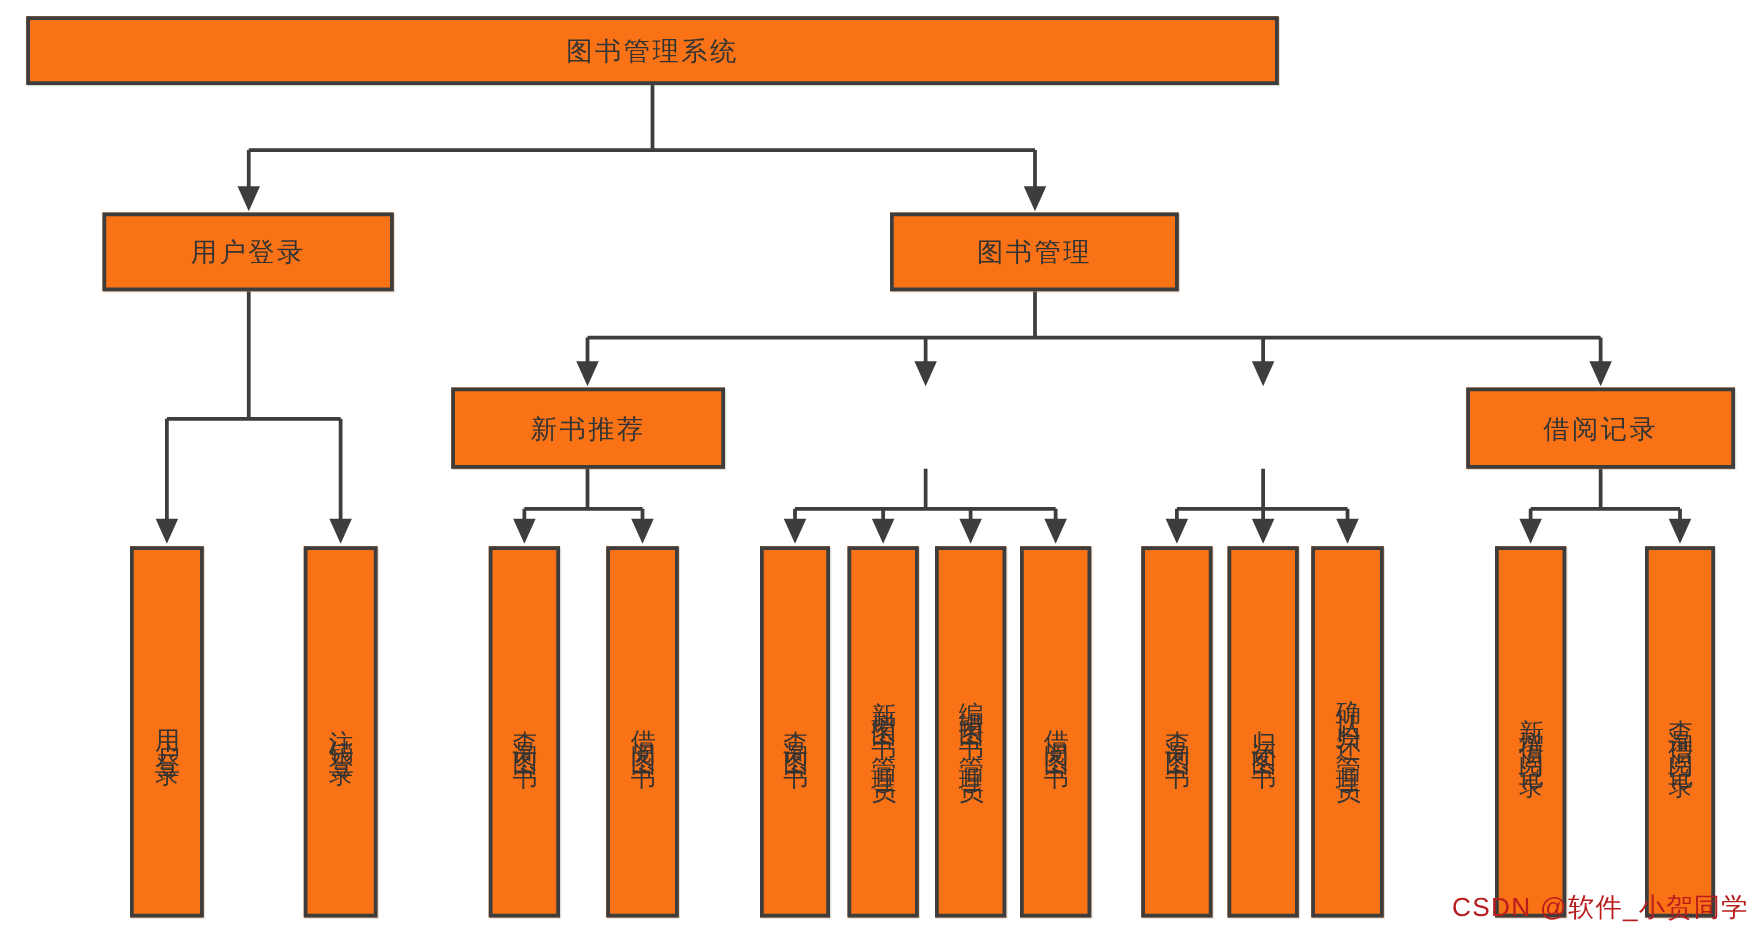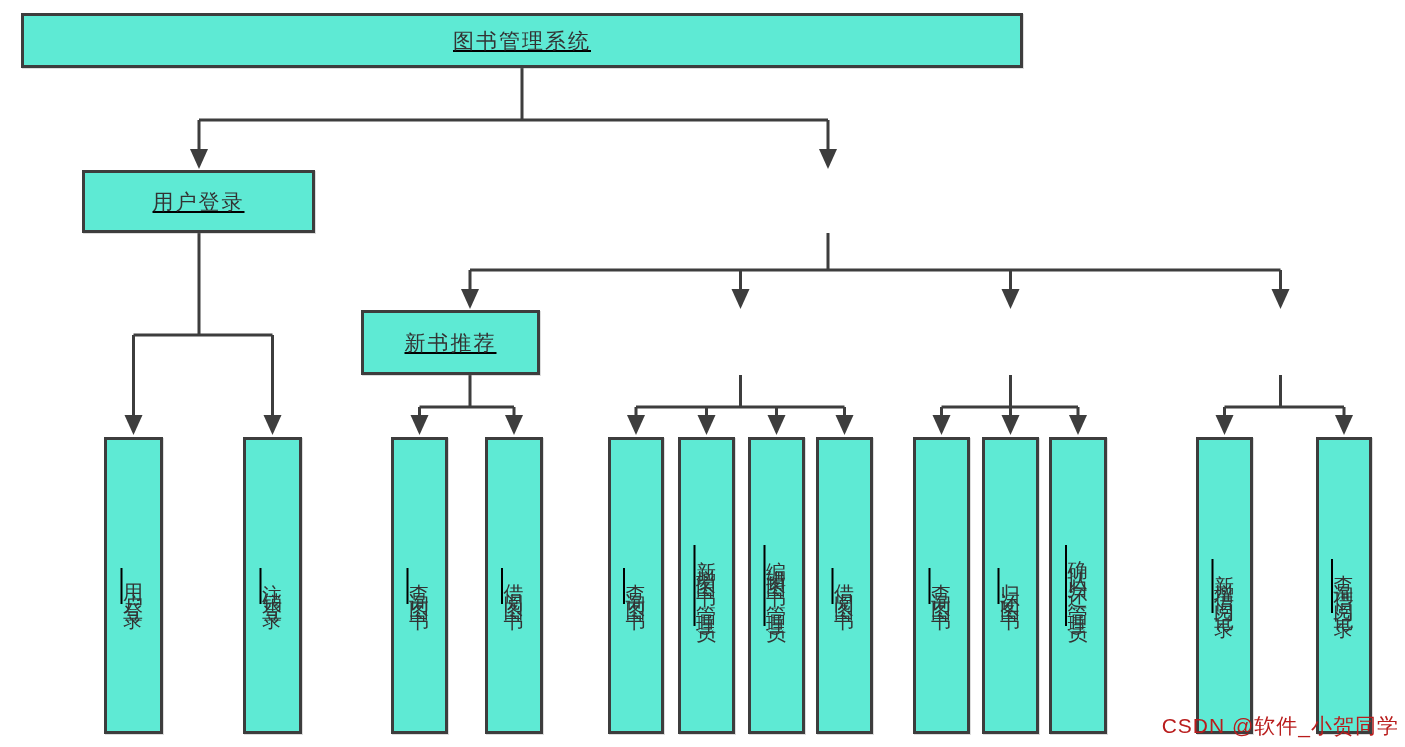--- a/index.html
+++ b/index.html
@@ -18,27 +18,26 @@
   .connectors {
     position: absolute;
     left: 0;
     top: 0;
     z-index: 1;
   }
   .node {
     position: absolute;
     box-sizing: border-box;
     border: 3px solid #3d3d3d;
-    background: #5eead4;
+    background: #f97316;
     display: flex;
     align-items: center;
     justify-content: center;
     z-index: 2;
     box-shadow: 1px 1px 0 rgba(120,120,120,0.25);
-    text-decoration: underline;
   }
   .hlabel {
     font-size: 21px;
     color: #333333;
     letter-spacing: 2px;
     white-space: nowrap;
   }
   .vlabel {
     writing-mode: vertical-rl;
     text-orientation: mixed;
@@ -95,23 +94,29 @@
     </g>
   </svg>
 
   <div class="node" style="left:21px;top:13px;width:1002px;height:55px">
     <span class="hlabel">图书管理系统</span>
   </div>
 
   <div class="node" style="left:82px;top:170px;width:233px;height:63px">
     <span class="hlabel">用户登录</span>
   </div>
+  <div class="node" style="left:712px;top:170px;width:231px;height:63px">
+    <span class="hlabel">图书管理</span>
+  </div>
 
-  <div class="node" style="left:361px;top:310px;width:179px;height:65px">
+  <div class="node" style="left:361px;top:310px;width:219px;height:65px">
     <span class="hlabel">新书推荐</span>
+  </div>
+  <div class="node" style="left:1173px;top:310px;width:215px;height:65px">
+    <span class="hlabel">借阅记录</span>
   </div>
 
   <div class="node" style="left:104px;top:437px;width:59px;height:297px">
     <span class="vlabel">用户登录</span>
   </div>
   <div class="node" style="left:243px;top:437px;width:59px;height:297px">
     <span class="vlabel">注销登录</span>
   </div>
 
   <div class="node" style="left:391px;top:437px;width:57px;height:297px">

